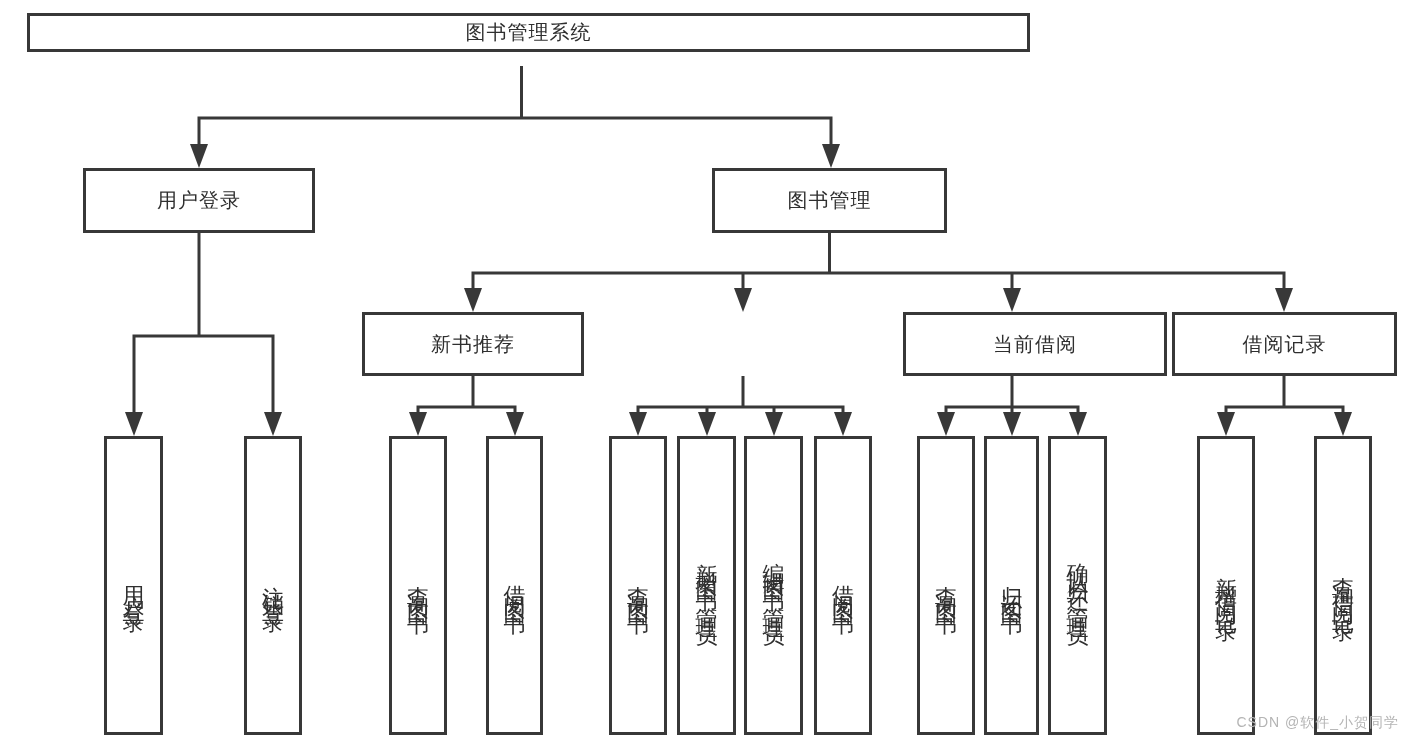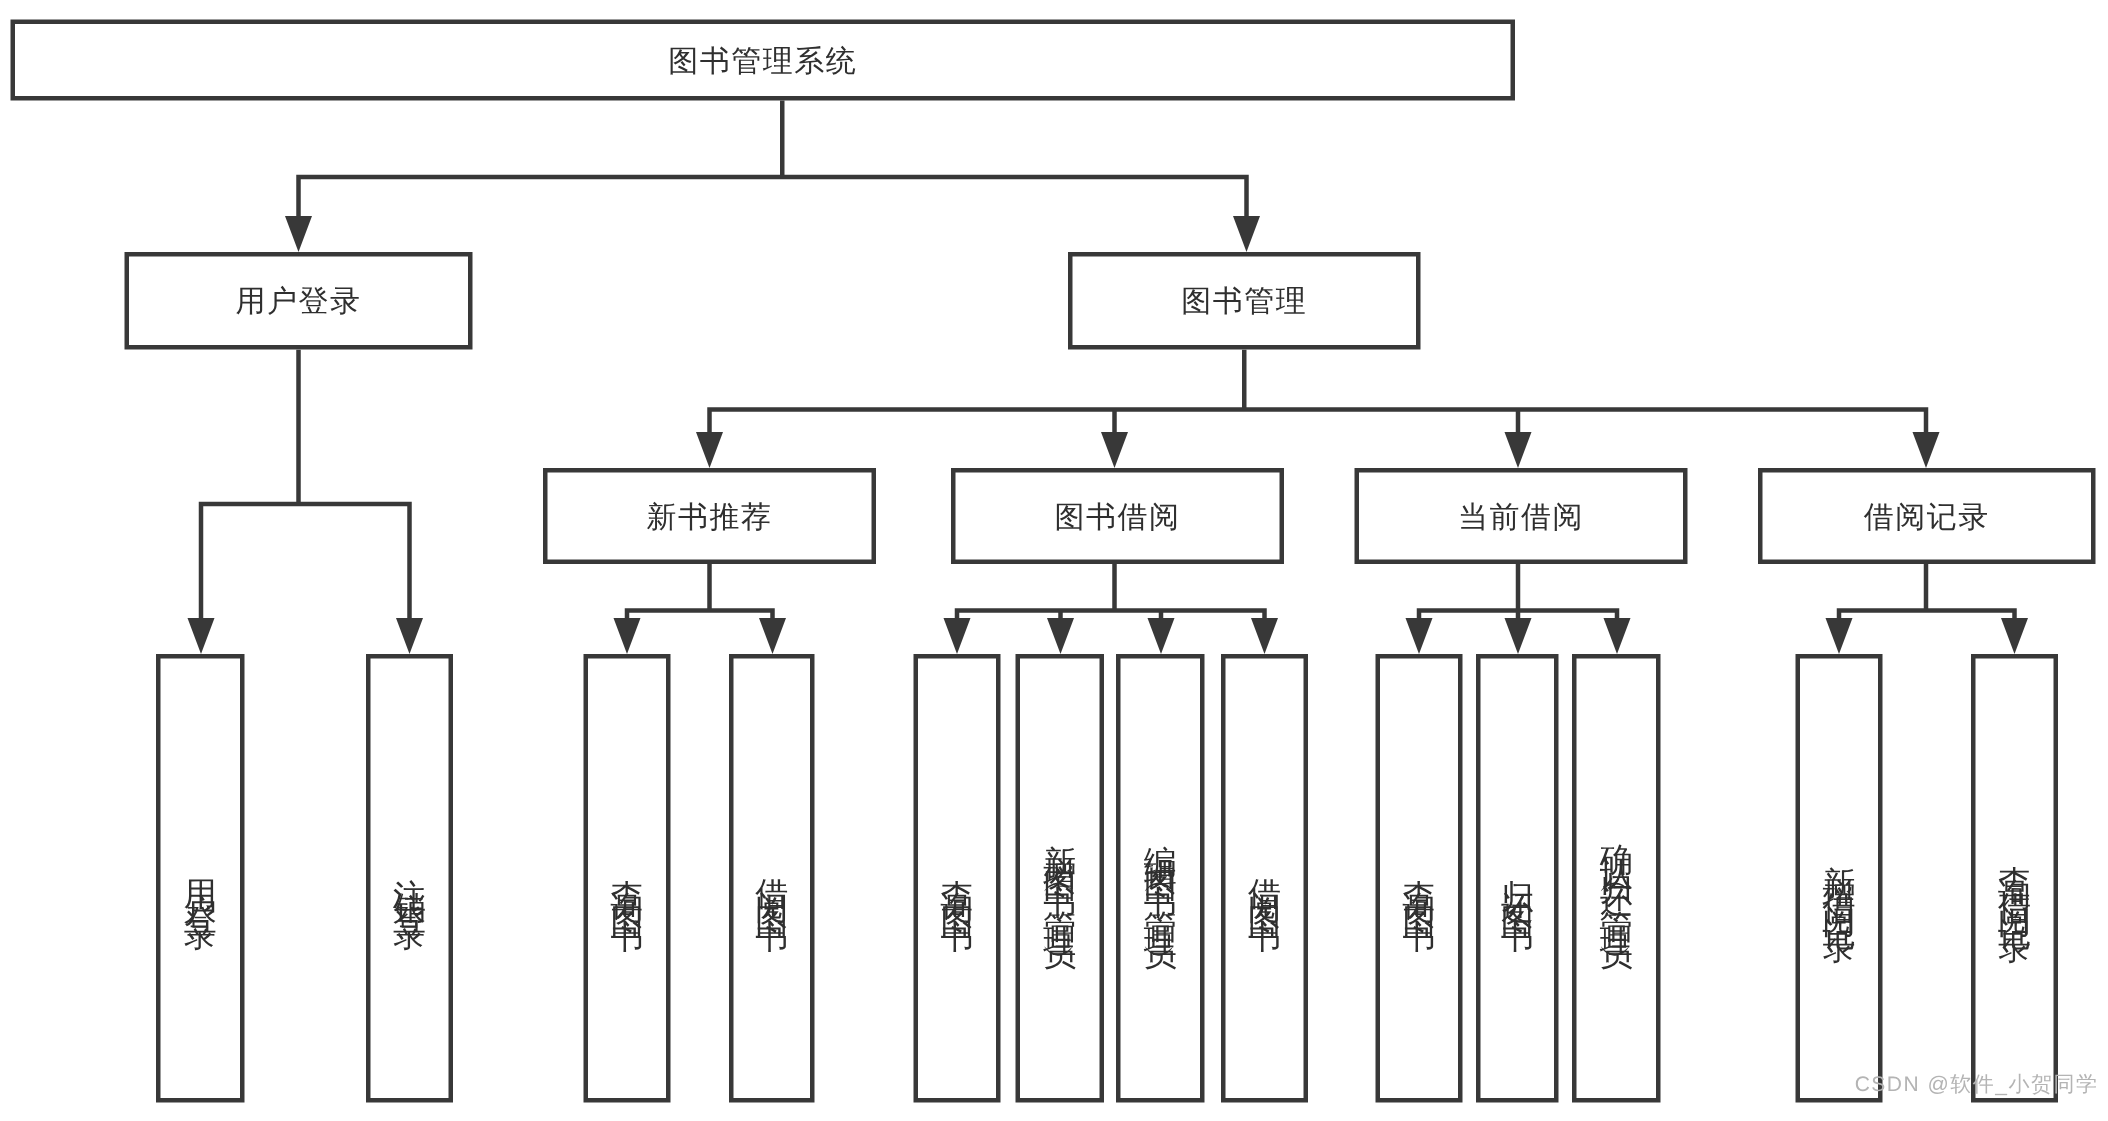--- a/index.html
+++ b/index.html
@@ -70,38 +70,35 @@
       <polygon points="765,412 783,412 774,436"></polygon>
       <polygon points="834,412 852,412 843,436"></polygon>
       <polygon points="937,412 955,412 946,436"></polygon>
       <polygon points="1003,412 1021,412 1012,436"></polygon>
       <polygon points="1069,412 1087,412 1078,436"></polygon>
       <polygon points="1217,412 1235,412 1226,436"></polygon>
       <polygon points="1334,412 1352,412 1343,436"></polygon>
     </g>
   </svg>
 
-  <div class="node h" style="left:7px;top:13px;width:1003px;height:54px">
+  <div class="node h" style="left:27px;top:13px;width:1003px;height:39px">
     <span>图书管理系统</span>
   </div>
 
   <div class="node h" style="left:83px;top:168px;width:232px;height:65px">
     <span>用户登录</span>
   </div>
   <div class="node h" style="left:712px;top:168px;width:235px;height:65px">
     <span>图书管理</span>
   </div>
 
   <div class="node h" style="left:362px;top:312px;width:222px;height:64px">
     <span>新书推荐</span>
   </div>
-  <div class="node h" style="left:634px;top:312px;width:222px;height:64px">
-    <span>图书借阅</span>
-  </div>
-  <div class="node h" style="left:903px;top:312px;width:222px;height:64px">
+  <div class="node h" style="left:903px;top:312px;width:264px;height:64px">
     <span>当前借阅</span>
   </div>
   <div class="node h" style="left:1172px;top:312px;width:225px;height:64px">
     <span>借阅记录</span>
   </div>
 
   <div class="node v" style="left:104px;top:436px;width:59px;height:299px">
     <span class="vtxt">用户登录</span>
   </div>
   <div class="node v" style="left:244px;top:436px;width:58px;height:299px">

